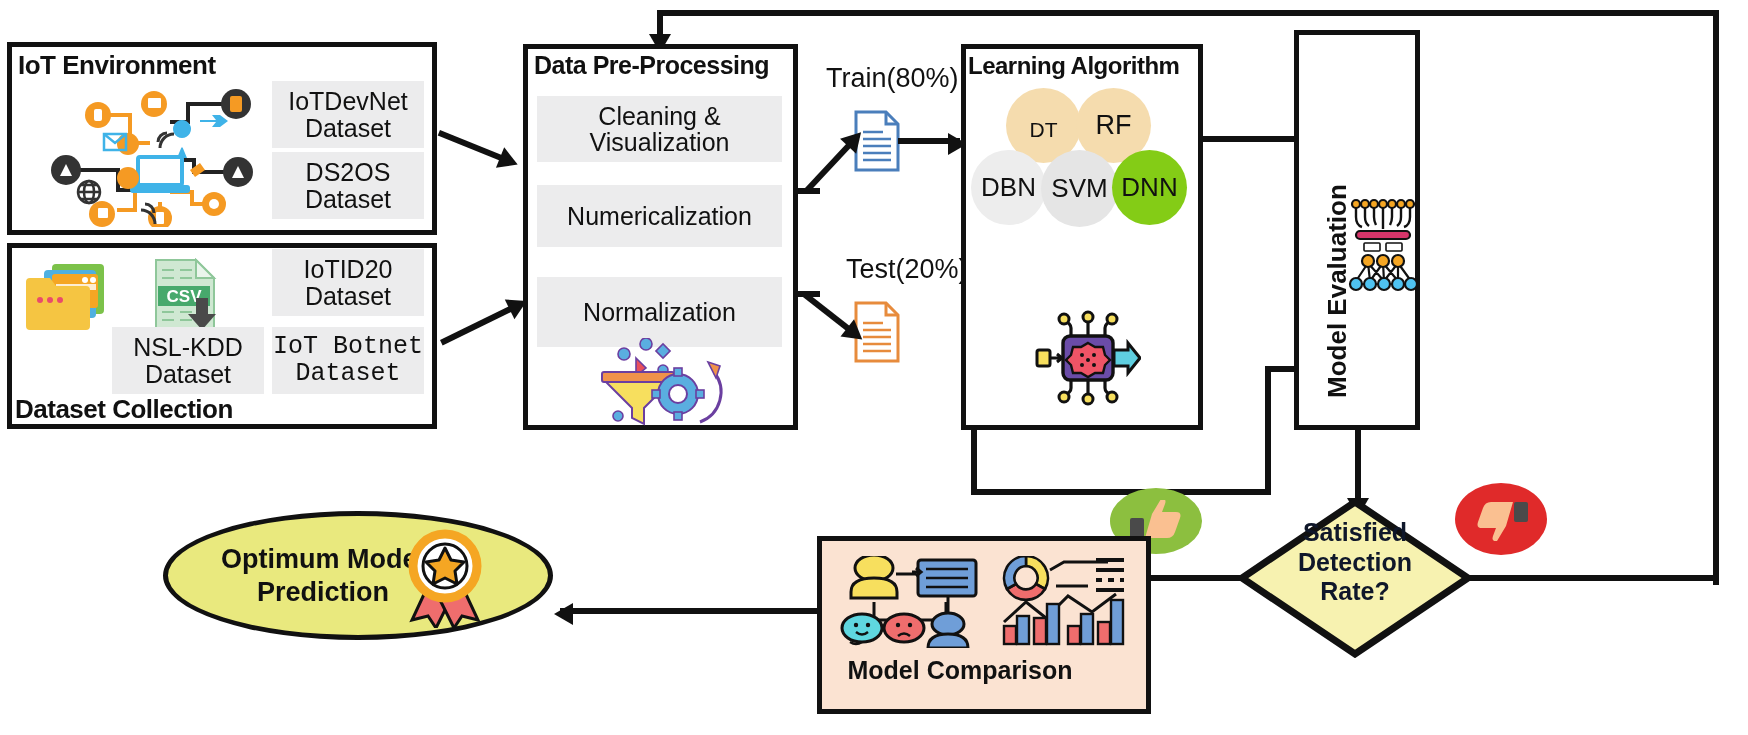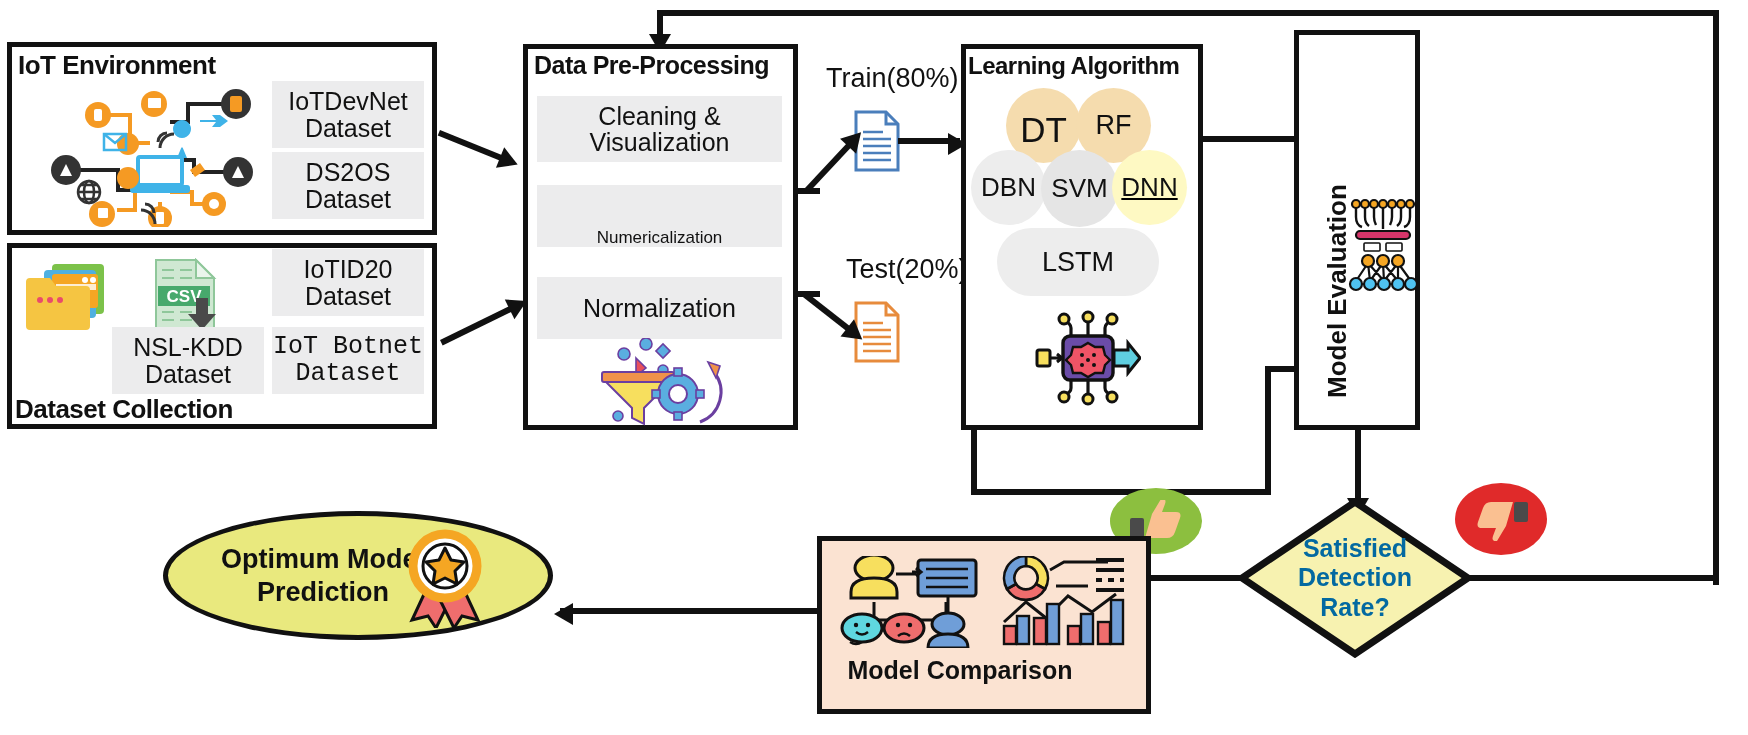--- a/index.html
+++ b/index.html
@@ -182,24 +182,24 @@
   </div>
 
   <div class="box" style="left:523px;top:44px;width:275px;height:386px;">
   </div>
   <div class="tag" style="left:534px;top:51px;font-size:25px;">Data Pre-Processing</div>
 
   <div class="chip" style="left:537px;top:96px;width:245px;height:66px;font-size:25px;flex-direction:column;">
     <span>Cleaning &amp;</span>
     <span>Visualization</span>
   </div>
-  <div class="chip" style="left:537px;top:185px;width:245px;height:62px;font-size:17px;align-items:flex-end;">
+  <div class="chip" style="left:537px;top:185px;width:245px;height:62px;font-size:25px;">
     <span>Numericalization</span>
   </div>
-  <div class="chip" style="left:537px;top:277px;width:245px;height:62px;font-size:25px;text-align:right;">
+  <div class="chip" style="left:537px;top:277px;width:245px;height:70px;font-size:25px;text-align:right;">
     <span>Normalization</span>
   </div>
 
   <svg style="position:absolute;left:588px;top:338px;" width="140" height="88" viewBox="0 0 140 88">
     <g fill="#5aaee0" stroke="#6b3fa0" stroke-width="1.6">
       <circle cx="36" cy="16" r="6"></circle>
         <circle cx="58" cy="6" r="6"></circle>
       <rect x="70" y="8" width="10" height="10" transform="rotate(45 75 13)"></rect>
       <circle cx="75" cy="32" r="5"></circle>
         <circle cx="30" cy="78" r="5"></circle>
@@ -259,36 +259,33 @@
   <div class="hline" style="left:971px;top:489px;width:300px;"></div>
   <div class="vline" style="left:1265px;top:366px;height:129px;"></div>
   <div class="hline" style="left:1265px;top:366px;width:42px;"></div>
   <div class="arrow-r" style="left:1297px;top:361px;"></div>
 
   <div class="box" style="left:961px;top:44px;width:242px;height:386px;">
   </div>
   <div class="tag" style="left:968px;top:52px;font-size:24px;">Learning Algorithm</div>
 
   <div class="circle" style="left:1006px;top:88px;width:75px;height:75px;background:#f5dcae;">
-    <span style="font-size:35px;color:#111;margin-top:8px;">DT</span>
+    <span style="font-size:21px;color:#111;margin-top:8px;">DT</span>
   </div>
   <div class="circle" style="left:971px;top:150px;width:75px;height:75px;background:#ededed;">
     <span style="font-size:26px;color:#111;">DBN</span>
   </div>
   <div class="circle" style="left:1076px;top:88px;width:75px;height:75px;background:#f5dcae;">
     <span style="font-size:27px;color:#111;">RF</span>
   </div>
   <div class="circle" style="left:1041px;top:150px;width:77px;height:77px;background:#e5e5e5;">
     <span style="font-size:26px;color:#111;">SVM</span>
   </div>
-  <div class="circle" style="left:1112px;top:150px;width:75px;height:75px;background:#fef9c3;text-decoration:underline;">
+  <div class="circle" style="left:1112px;top:150px;width:75px;height:75px;background:#84cc16;">
     <span style="font-size:26px;color:#111;">DNN</span>
-  </div>
-  <div class="pill" style="left:997px;top:228px;width:162px;height:68px;background:#ededed;">
-    <span style="font-size:27px;color:#111;">LSTM</span>
   </div>
 
   <svg style="position:absolute;left:1035px;top:310px;" width="106" height="96" viewBox="0 0 106 96">
     <g stroke="#111" stroke-width="3.2" fill="none">
       <path d="M36 26 v-8 a6 6 0 0 0 -6 -6"></path>
         <path d="M53 26 v-16"></path>
       <path d="M70 26 v-8 a6 6 0 0 1 6 -6"></path>
       <path d="M36 70 v8 a6 6 0 0 1 -6 6"></path>
         <path d="M53 70 v16"></path>
       <path d="M70 70 v8 a6 6 0 0 0 6 6"></path>
@@ -360,22 +357,22 @@
     </g>
   </svg>
 
   <div class="vline" style="left:1355px;top:430px;height:75px;"></div>
   <div class="arrow-d" style="left:1347px;top:498px;"></div>
 
   <svg class="diamond" style="left:1238px;top:498px;" width="234" height="160" viewBox="0 0 234 160">
     <polygon points="117,4 230,80 117,156 4,80" fill="#f7f2b0" stroke="#111" stroke-width="7"></polygon>
   </svg>
   <div style="position:absolute;left:1258px;top:518px;width:194px;height:120px;display:flex;
-              flex-direction:column;align-items:center;justify-content:center;font-size:25px;
-              font-weight:bold;color:#0369a1;line-height:1.18;">
+              flex-direction:column;align-items:center;font-size:25px;
+              font-weight:bold;color:#0f172a;line-height:1.18;">
     <span>Satisfied</span>
     <span>Detection</span>
     <span>Rate?</span>
   </div>
 
   <div class="thumb" style="left:1110px;top:488px;width:92px;height:66px;background:#8cbf3f;">
     <svg width="54" height="42" viewBox="0 0 54 42">
       <rect x="1" y="18" width="14" height="20" rx="2" fill="#4a4a4a"></rect>
       <path d="M16 38 h22 q6 0 8 -6 l5 -14 q2 -6 -4 -6 h-14 l3 -8 q2 -6 -4 -5 l-9 15 z" fill="#fac091"></path>
     </svg>

